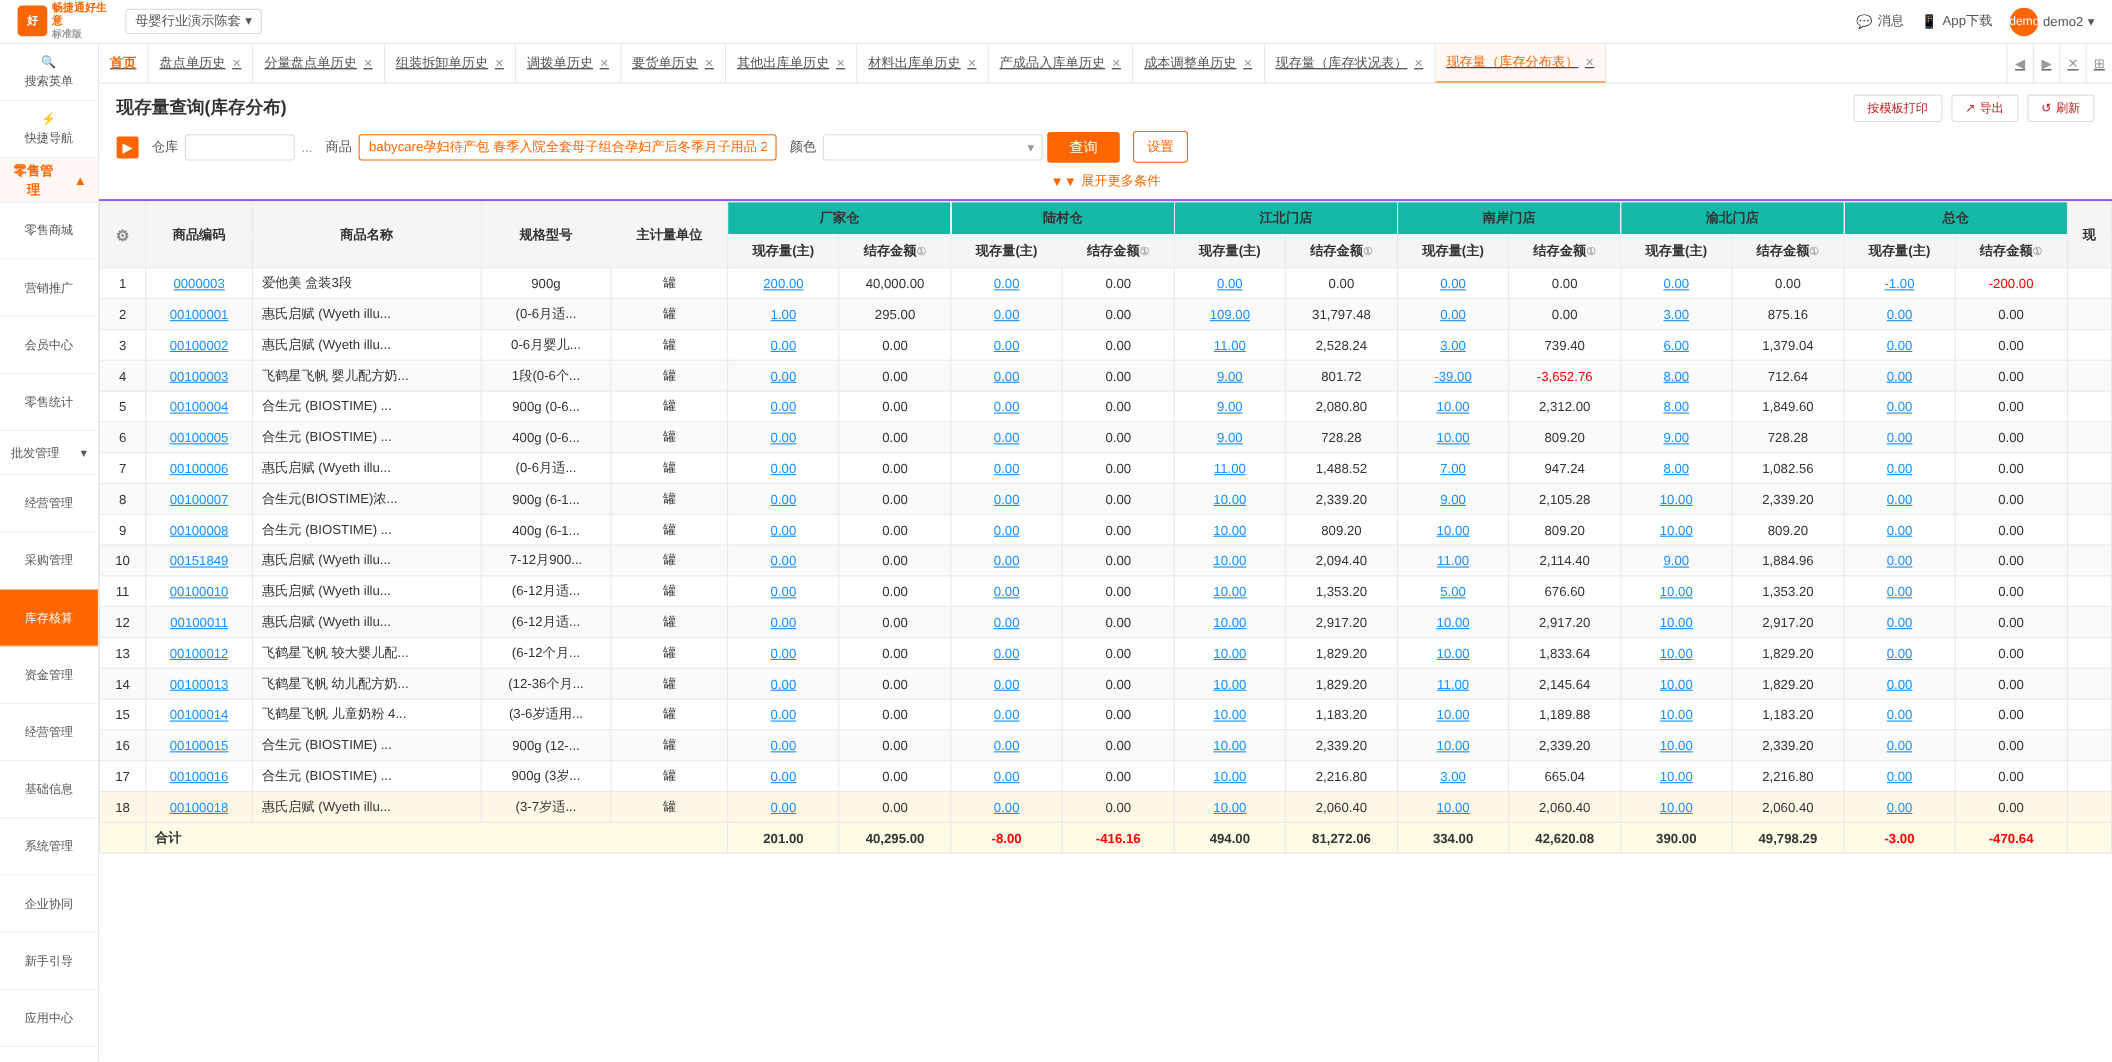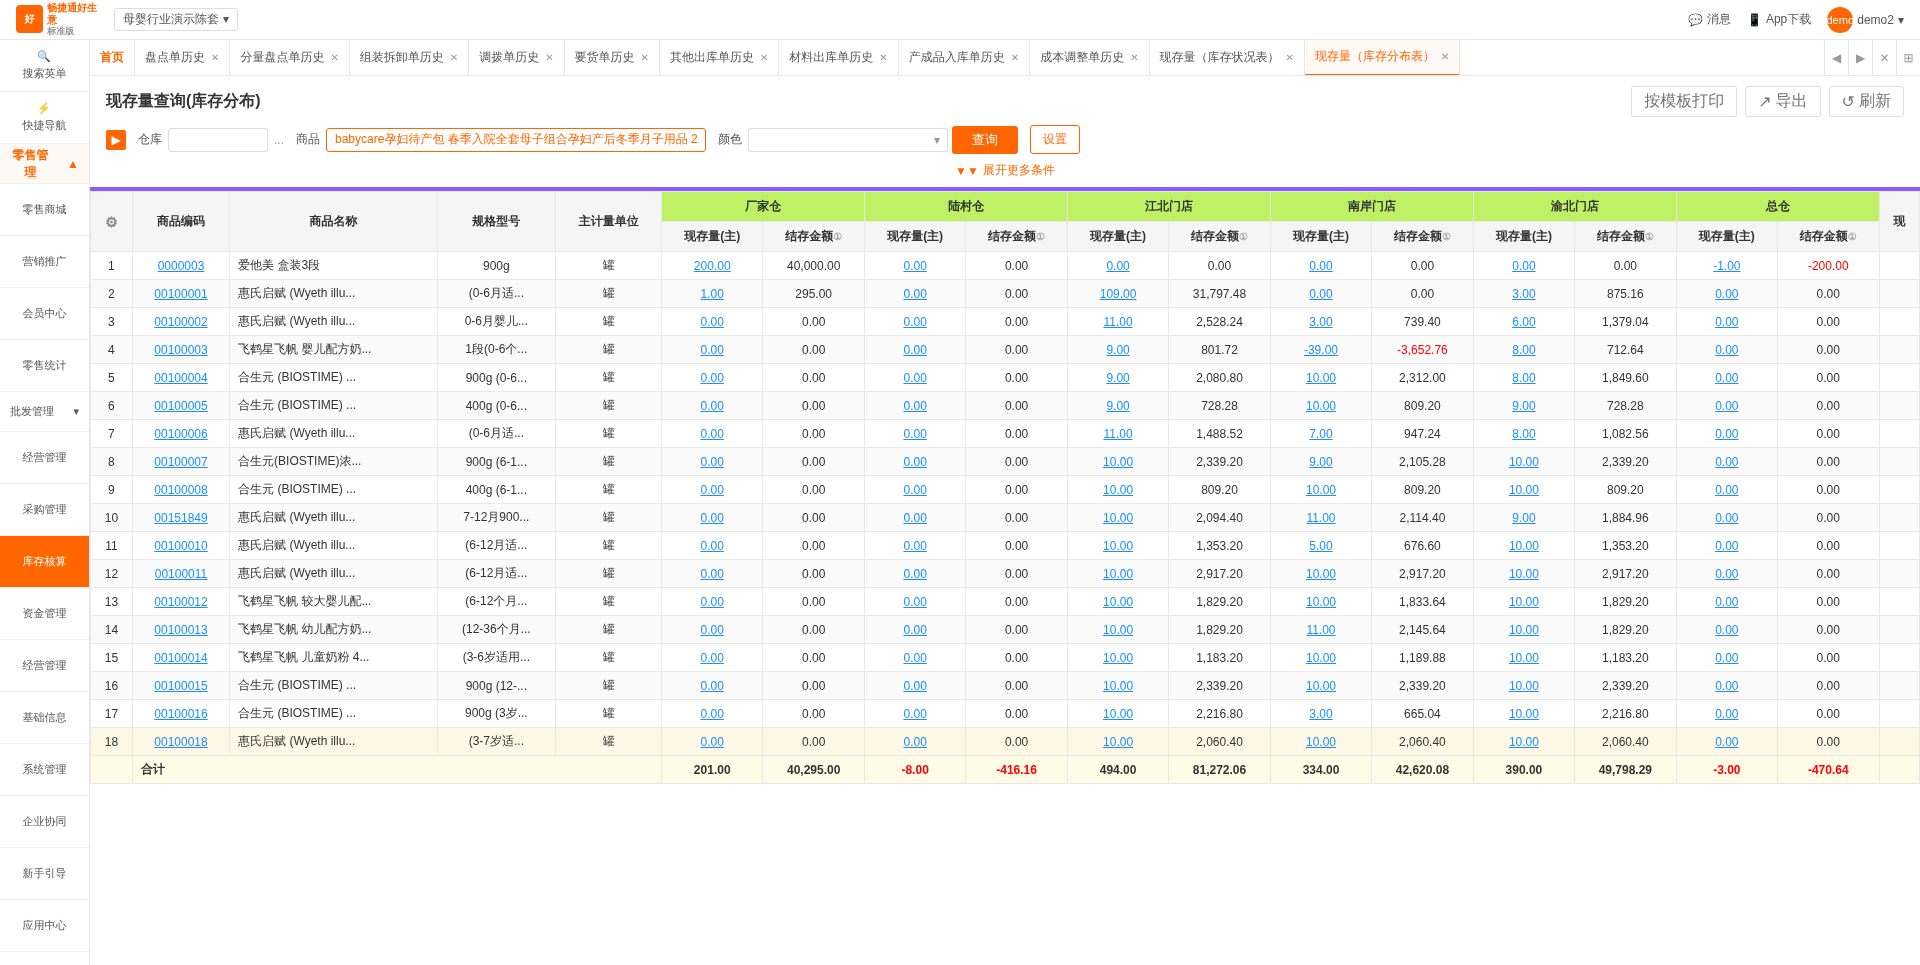--- a/index.html
+++ b/index.html
@@ -15,21 +15,21 @@
     .logo-area { display: flex; align-items: center; gap: 4px; font-size: 11px; color: #ff6600; font-weight: bold; width: 90px; }
     .logo-icon { width: 28px; height: 28px; background: #ff6600; border-radius: 4px; display: flex; align-items: center; justify-content: center; color: #fff; font-size: 10px; }
     .top-bar-right { display: flex; align-items: center; gap: 16px; font-size: 12px; color: #555; }
     .top-bar-right span { cursor: pointer; display: flex; align-items: center; gap: 4px; }
     .avatar { width: 26px; height: 26px; border-radius: 50%; background: #ff6600; display: flex; align-items: center; justify-content: center; color: #fff; font-size: 11px; }
 
     
     .nav-tabs {
       position: fixed; top: 40px; left: 90px; right: 0; z-index: 99;
       background: #fff; border-bottom: 1px solid #e8e8e8;
-      display: flex; align-items: center; height: 36px; overflow: hidden;
+      display: flex; align-items: center; height: 36px; overflow: hidden; text-decoration: underline;
     }
     .nav-tab {
       display: inline-flex; align-items: center; padding: 0 10px; height: 36px;
       border-right: 1px solid #e8e8e8; font-size: 12px; cursor: pointer;
       white-space: nowrap; color: #555; gap: 4px; flex-shrink: 0;
     }
     .nav-tab:first-child { color: #ff6600; font-weight: bold; border-left: none; }
     .nav-tab.active { color: #ff6600; border-bottom: 2px solid #ff6600; background: #fff8f5; }
     .nav-tab .close-x { color: #999; font-size: 10px; margin-left: 2px; }
     .nav-arrows { display: flex; align-items: center; margin-left: auto; flex-shrink: 0; }
@@ -51,27 +51,27 @@
     .sidebar-item.has-arrow { flex-direction: row; justify-content: space-between; padding: 10px 10px; min-height: 40px; gap: 16px; }
 
     
     .main-content {
       position: fixed; top: 76px; left: 90px; right: 0; bottom: 0;
       display: flex; flex-direction: column; overflow: hidden;
     }
 
     
     .page-header {
-      background: #fff; padding: 10px 16px 8px; border-bottom: 4px solid #8b5cf6;
+      background: #fff; padding: 10px 16px 8px; border-bottom: 2px solid #8b5cf6;
       display: flex; flex-direction: column; gap: 8px;
     }
     .page-title-row { display: flex; align-items: center; justify-content: space-between; }
     .page-title { font-size: 16px; font-weight: bold; color: #333; }
     .header-actions { display: flex; align-items: center; gap: 8px; }
-    .btn-action { padding: 4px 12px; border: 1px solid #ddd; border-radius: 3px; cursor: pointer; font-size: 16px; background: #fff; color: #737373; display: flex; align-items: center; gap: 4px; }
+    .btn-action { padding: 4px 12px; border: 1px solid #ddd; border-radius: 3px; cursor: pointer; font-size: 11px; background: #fff; color: #b91c1c; display: flex; align-items: center; gap: 4px; }
 
     
     .filter-row { display: flex; align-items: center; gap: 12px; flex-wrap: wrap; }
     .filter-item { display: flex; align-items: center; gap: 6px; }
     .filter-label { color: #555; font-size: 12px; white-space: nowrap; }
     .filter-input {
       border: 1px solid #ddd; border-radius: 3px; padding: 4px 8px; font-size: 12px;
       min-width: 80px; color: #333; background: #fff;
     }
     .filter-input-wide { min-width: 320px; color: #ff6600; }
@@ -83,21 +83,21 @@
     
     .table-wrapper {
       flex: 1; overflow: auto; background: #fff; margin: 0;
     }
     table { width: 100%; border-collapse: collapse; font-size: 12px; }
     thead tr { background: #f5f5f5; }
     thead th {
       padding: 6px 8px; border: 1px solid #e8e8e8; text-align: center;
       white-space: nowrap; font-weight: bold; color: #333; position: sticky; top: 0; background: #f5f5f5; z-index: 10;
     }
-    thead th.group-header { background: #bef264; }
+    thead th.group-header { background: #14b8a6; }
     tbody tr { background: #fff; }
     tbody tr:nth-child(even) { background: #fafafa; }
     tbody tr.summary-row { background: #fffbe6; font-weight: bold; }
     td { padding: 5px 8px; border: 1px solid #e8e8e8; text-align: center; white-space: nowrap; }
     td.text-left { text-align: left; }
     td.negative { color: #f00; }
     td.link { color: #1890ff; cursor: pointer; text-decoration: underline; }
 
     .settings-icon { color: #888; cursor: pointer; font-size: 14px; }
     .info-icon { color: #aaa; font-size: 10px; cursor: pointer; }

